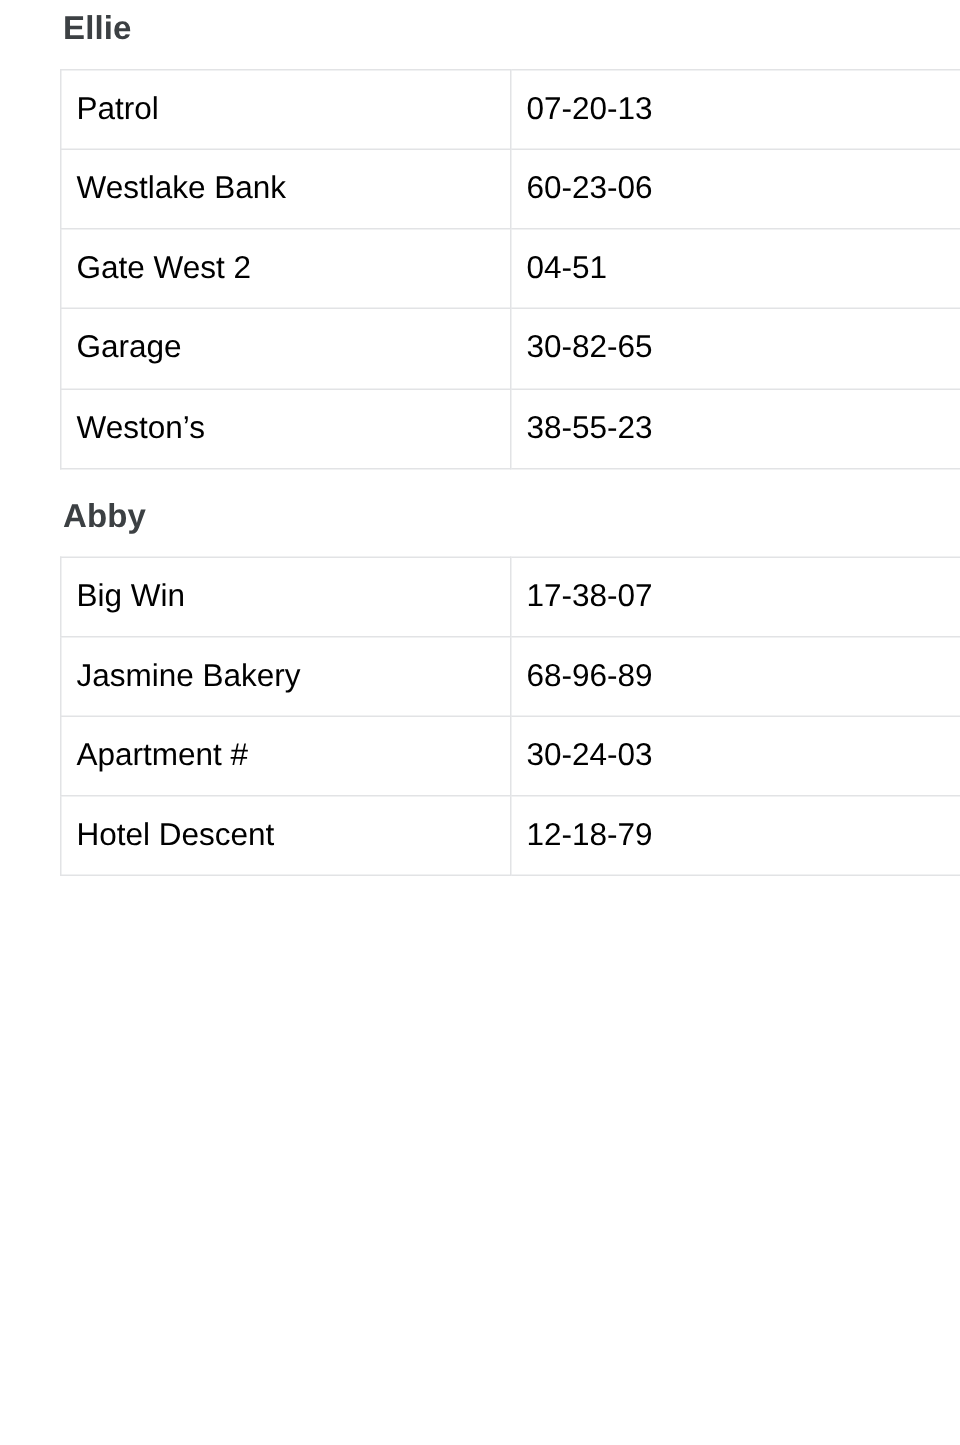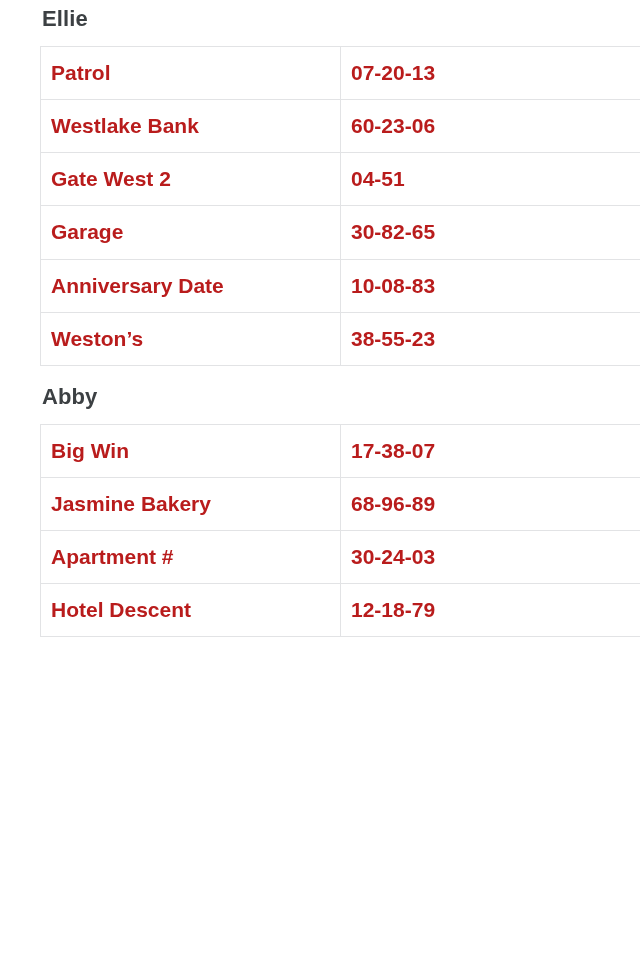--- a/index.html
+++ b/index.html
@@ -32,22 +32,22 @@
     border-collapse: collapse;
     width: 558px;
     table-layout: fixed;
     margin-bottom: 4px;
   }
   table.safe-table td {
     border: 1px solid #e2e3e5;
     padding: 14px 10px 14px 10px;
     font-size: 21px;
     line-height: 1.15;
-    color: #b91c1c;
-    font-weight: bold;
+    color: #000000;
+    font-weight: normal;
     vertical-align: middle;
     background: #ffffff;
   }
   td.loc-cell {
     width: 279px;
   }
   td.code-cell {
     width: 279px;
   }
 </style>
@@ -70,24 +70,20 @@
         </tr>
         <tr>
           <td class="loc-cell">Gate West 2</td>
           <td class="code-cell">04-51</td>
         </tr>
         <tr>
           <td class="loc-cell">Garage</td>
           <td class="code-cell">30-82-65</td>
         </tr>
         <tr>
-          <td class="loc-cell">Anniversary Date</td>
-          <td class="code-cell">10-08-83</td>
-        </tr>
-        <tr>
           <td class="loc-cell">Weston’s</td>
           <td class="code-cell">38-55-23</td>
         </tr>
       </tbody>
     </table>
   </div>
 
   <div class="section">
     <h2 class="section-title">Abby</h2>
     <table class="safe-table">

